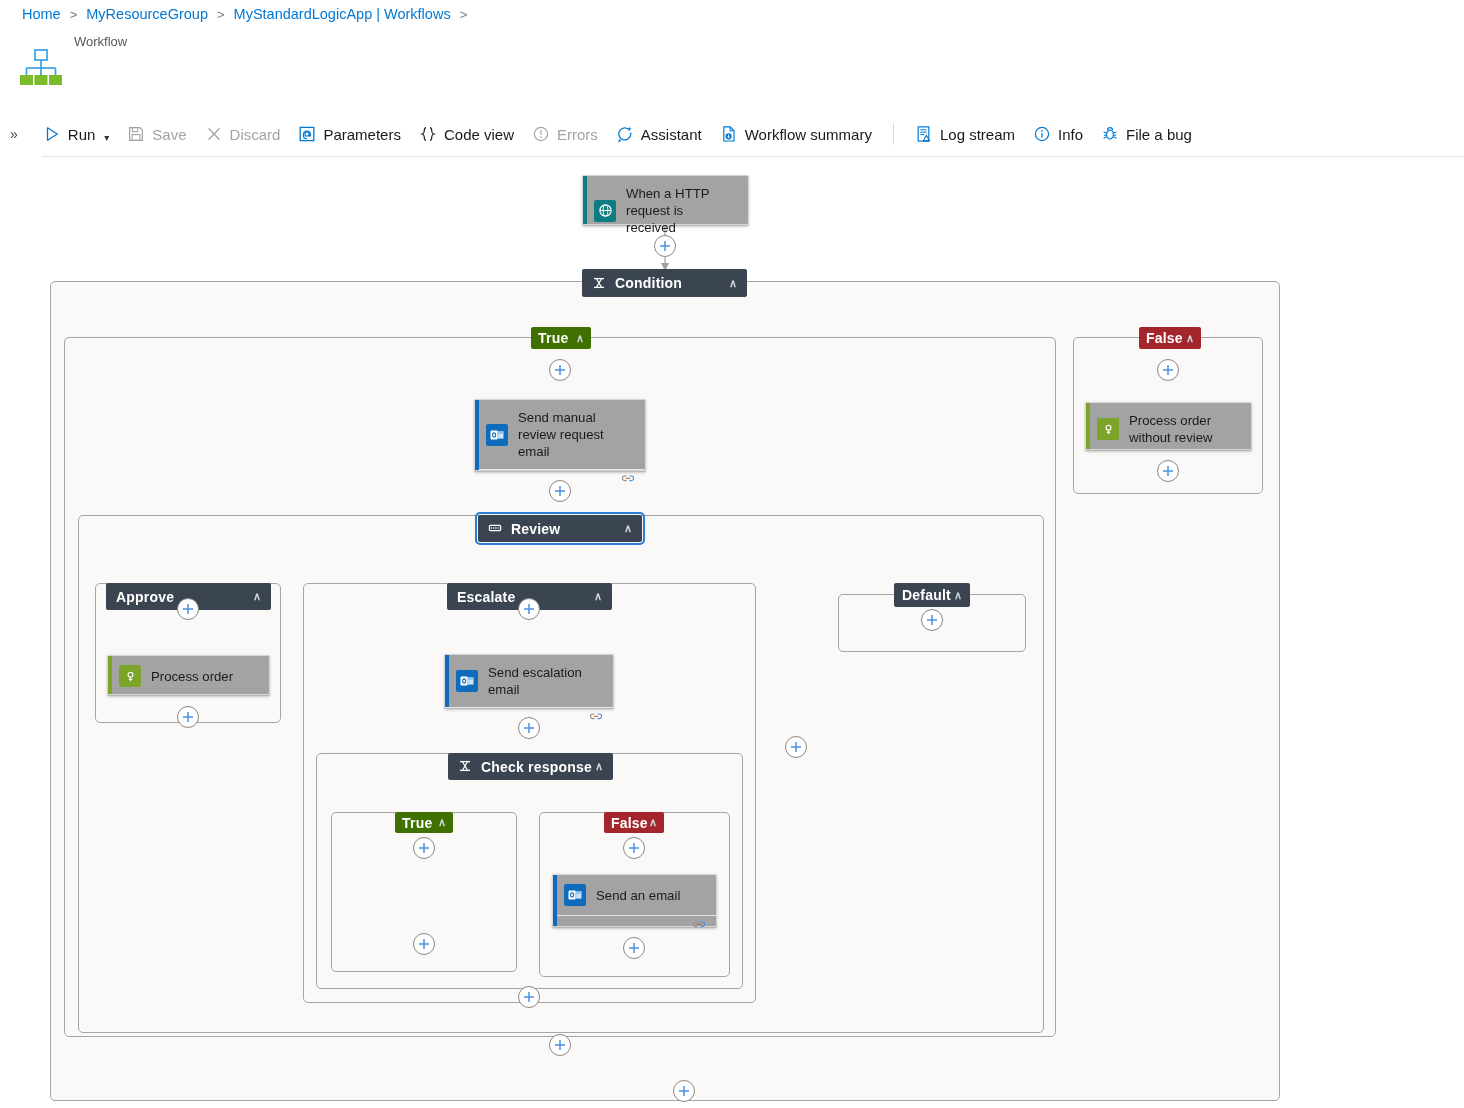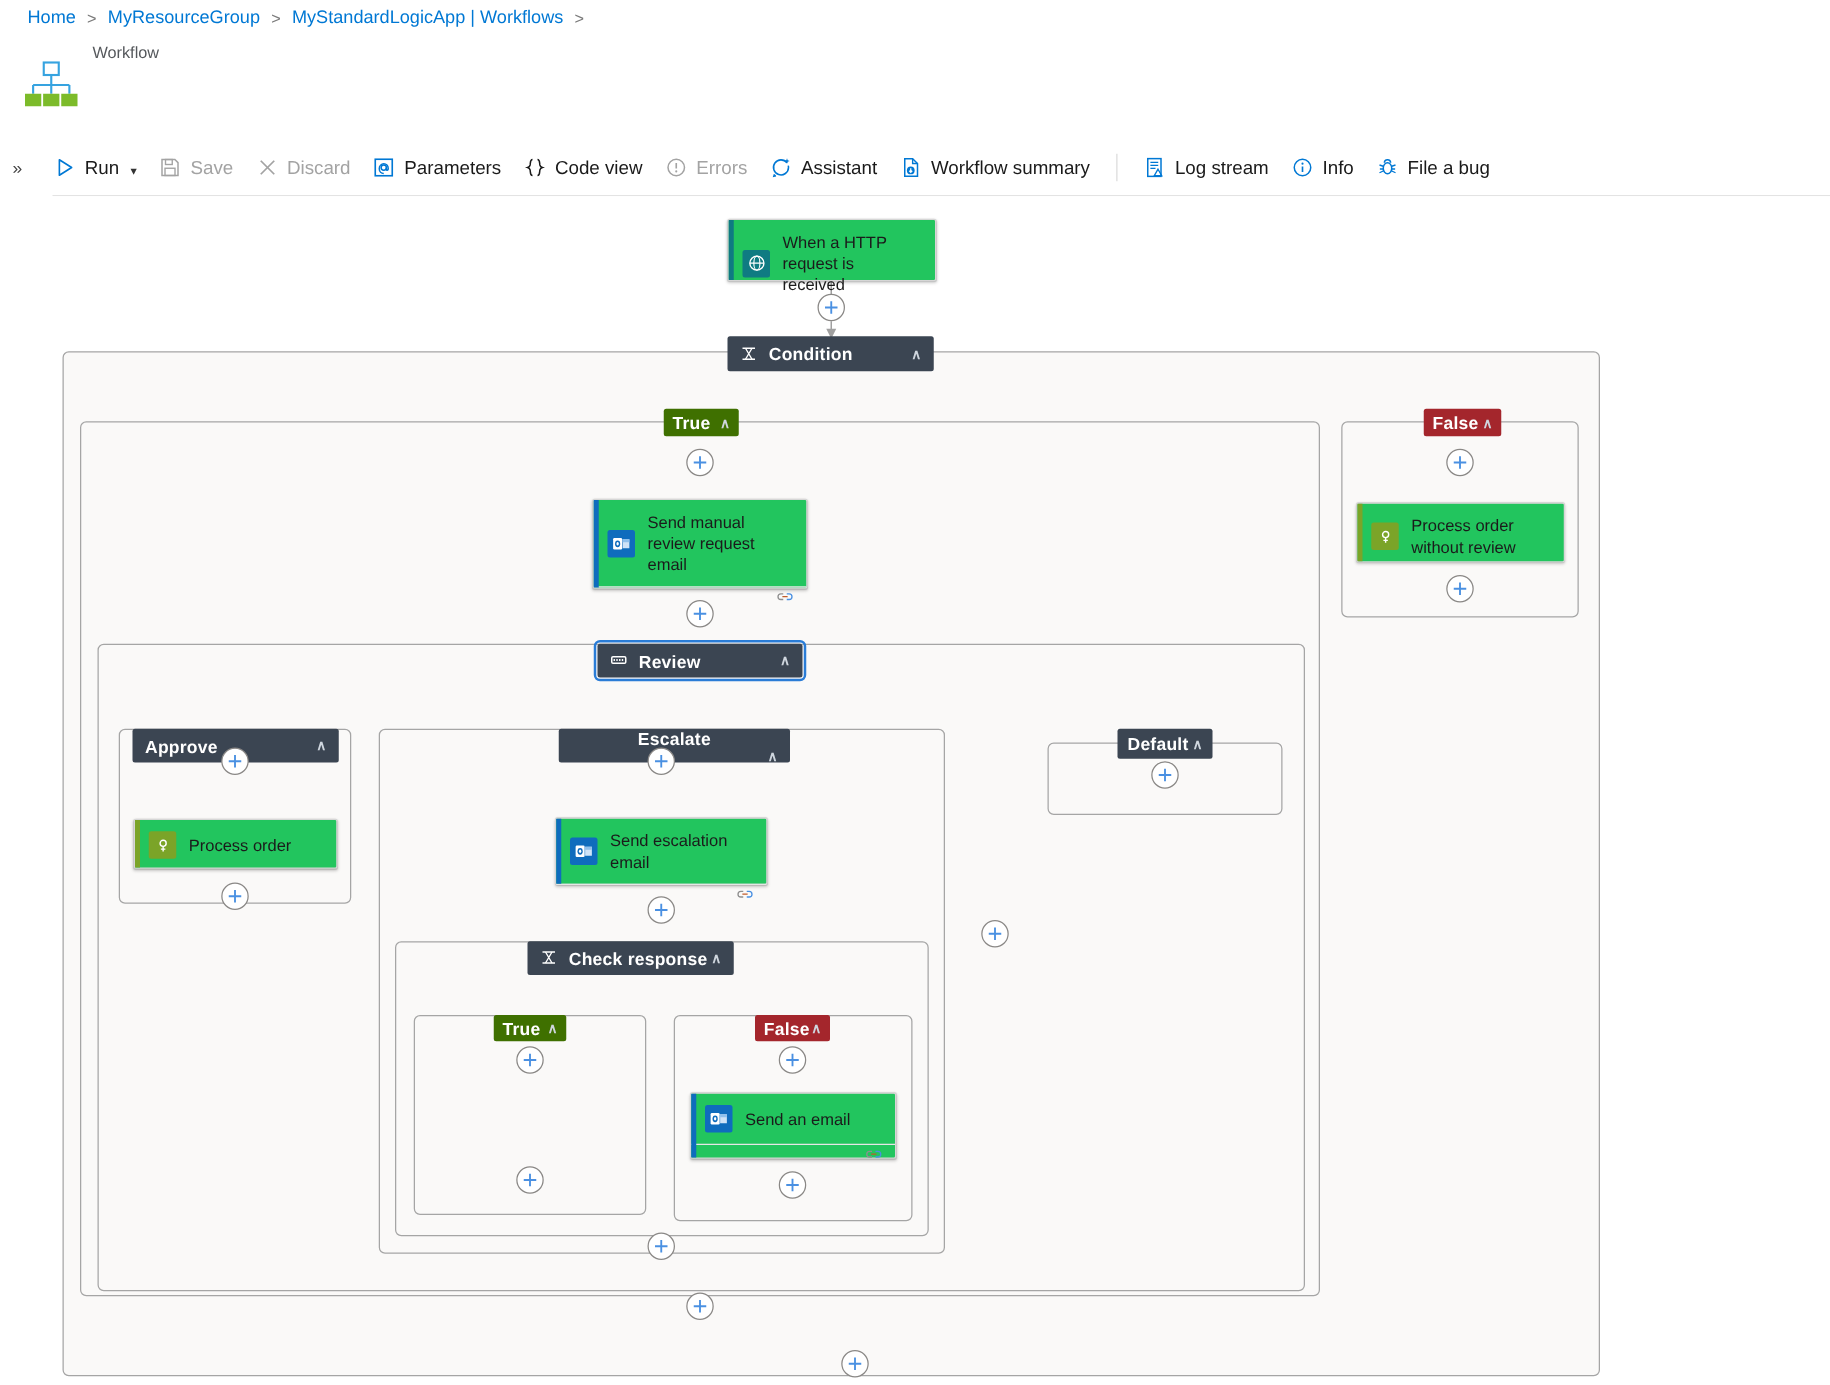--- a/index.html
+++ b/index.html
@@ -79,21 +79,21 @@
     position: absolute;
     border: 1px solid #a5a5a5;
     border-radius: 5px;
     background: #faf9f8;
   }
   .scope.inner { background: #faf9f8; }
 
   
   .node {
     position: absolute;
-    background: #22c55e;
+    background: #a3a3a3;
     border: 1px solid #d6d6d6;
     border-radius: 2px;
     box-shadow: 0 1.2px 2.6px rgba(0,0,0,0.20), 0 0.3px 0.9px rgba(0,0,0,0.12);
     display: flex; flex-direction: column;
     cursor: pointer;
   }
   .node .body {
     display: flex; align-items: center; gap: 10px;
     padding: 9px 12px 9px 11px;
     flex: 1;
@@ -488,21 +488,21 @@
     </div>
   </div>
   <div class="plus" style="left:177px; top:549px;">
     <svg width="12" height="12" viewBox="0 0 12 12">
         <line x1="6" y1="1" x2="6" y2="11" stroke="#4a90e2" stroke-width="1.5"></line>
         <line x1="1" y1="6" x2="11" y2="6" stroke="#4a90e2" stroke-width="1.5"></line>
       </svg>
   </div>
 
   <div class="scope inner" style="left:303px; top:426px; width:453px; height:420px;"></div>
-  <div class="hdr" style="left:447px; top:426px; width:185px; height:27px;flex-direction:column;">
+  <div class="hdr" style="left:447px; top:426px; width:165px; height:27px;">
     <span class="hlabel">Escalate</span>
     <span class="collapse">∧</span>
   </div>
   <div class="plus" style="left:518px; top:441px;">
     <svg width="12" height="12" viewBox="0 0 12 12">
         <line x1="6" y1="1" x2="6" y2="11" stroke="#4a90e2" stroke-width="1.5"></line>
         <line x1="1" y1="6" x2="11" y2="6" stroke="#4a90e2" stroke-width="1.5"></line>
       </svg>
   </div>
 
@@ -532,21 +532,21 @@
   </div>
 
   <div class="plus" style="left:518px; top:560px;">
     <svg width="12" height="12" viewBox="0 0 12 12">
         <line x1="6" y1="1" x2="6" y2="11" stroke="#4a90e2" stroke-width="1.5"></line>
         <line x1="1" y1="6" x2="11" y2="6" stroke="#4a90e2" stroke-width="1.5"></line>
       </svg>
   </div>
 
   <div class="scope inner" style="left:316px; top:596px; width:427px; height:236px;"></div>
-  <div class="hdr" style="left:422px; top:596px; width:165px; height:27px;">
+  <div class="hdr" style="left:448px; top:596px; width:165px; height:27px;">
     <span class="hicon">
       <svg width="14" height="14" viewBox="0 0 14 14">
           <line x1="2" y1="2.6" x2="12" y2="2.6" stroke="#fff" stroke-width="1.3"></line>
           <line x1="2" y1="11.4" x2="12" y2="11.4" stroke="#fff" stroke-width="1.3"></line>
           <path d="M4.4 2.6 L9.6 11.4 M9.6 2.6 L4.4 11.4" stroke="#fff" stroke-width="1.1"></path>
         </svg>
     </span>
     <span class="hlabel">Check response</span>
     <span class="collapse">∧</span>
   </div>

